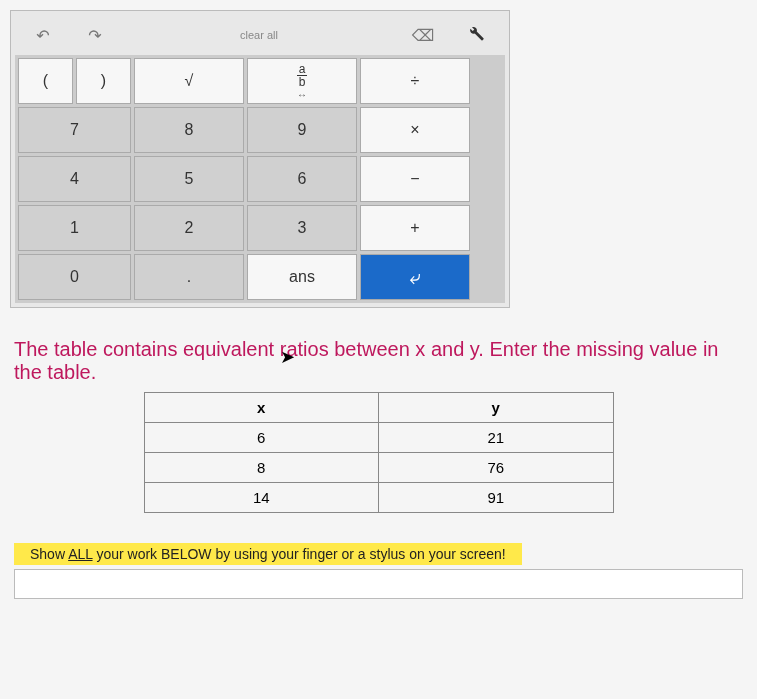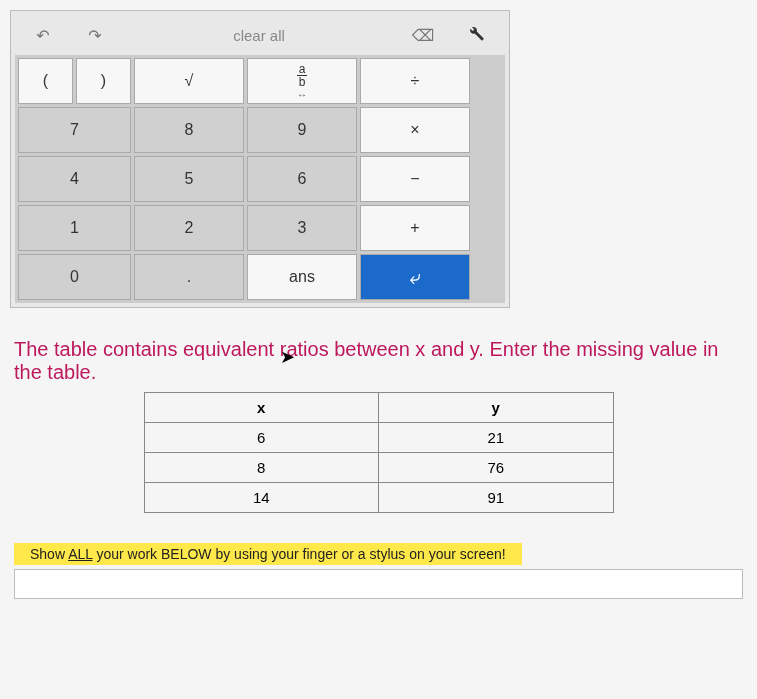--- a/index.html
+++ b/index.html
@@ -31,21 +31,21 @@
     display: flex;
     align-items: center;
     justify-content: center;
     color: #777;
     font-size: 16px;
   }
   .tool-clear {
     flex: 1;
     text-align: center;
     color: #888;
-    font-size: 15px;
+    font-size: 11px;
   }
   .tool-wrench { width: 50px; text-align: center; color: #444; font-size: 18px; }
   .calc-grid {
     display: grid;
     grid-template-columns: 55px 55px 110px 110px 110px;
     grid-auto-rows: 46px;
     gap: 3px;
     padding: 3px;
     background: #ccc;
   }

